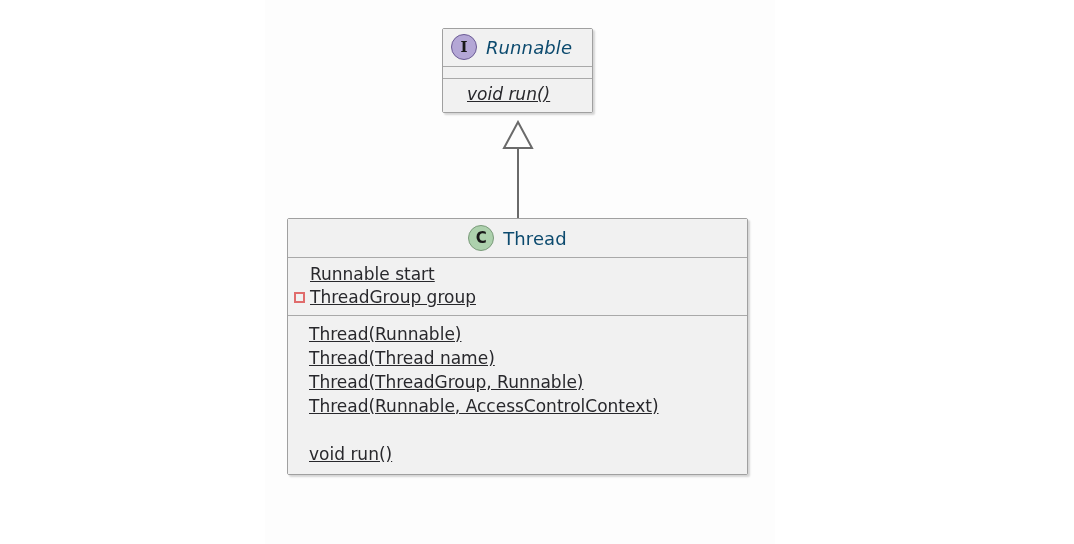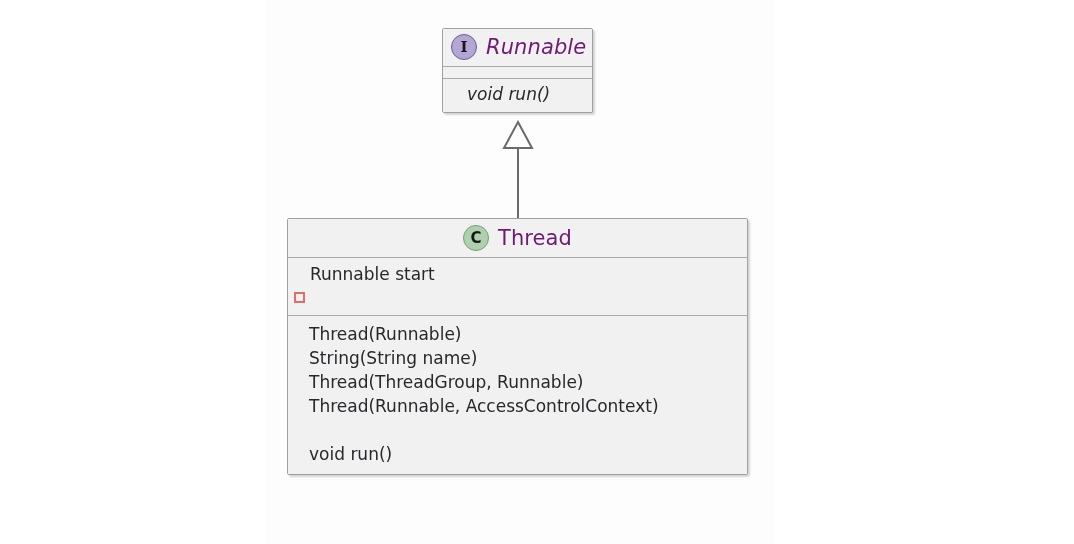--- a/index.html
+++ b/index.html
@@ -46,22 +46,22 @@
 
   
   .box-header {
     display: flex;
     align-items: center;
     justify-content: center;
     gap: 9px;
     padding: 6px 10px;
   }
   .box-title {
-    font-size: 21px;
-    color: #701a75;
+    font-size: 18px;
+    color: #0c4a6e;
     white-space: nowrap;
     letter-spacing: 0.1px;
   }
   .box-title.italic {
     font-style: italic;
   }
 
   
   .stereo-circle {
     width: 26px;
@@ -93,20 +93,21 @@
     padding: 5px 8px 6px 6px;
   }
   .member-row {
     display: flex;
     align-items: center;
     gap: 5px;
     height: 23px;
     font-size: 17px;
     color: #28282c;
     white-space: nowrap;
+    text-decoration: underline;
   }
   .member-row.italic .member-text {
     font-style: italic;
   }
   .member-row.spacer {
     height: 18px;
   }
   .member-text {
     line-height: 1;
   }
@@ -209,34 +210,35 @@
     <div class="compartment fields">
       <div class="member-list">
 
         <div class="member-row">
           <span class="vis vis-none"></span>
           <span class="member-text">Runnable start</span>
         </div>
 
         <div class="member-row">
           <span class="vis vis-private"></span>
+          <span class="member-text">ThreadGroup group</span>
         </div>
 
       </div>
     </div>
 
     <div class="compartment methods">
       <div class="member-list">
 
         <div class="member-row">
           <span class="member-text">Thread(Runnable)</span>
         </div>
 
         <div class="member-row">
-          <span class="member-text">String(String name)</span>
+          <span class="member-text">Thread(Thread name)</span>
         </div>
 
         <div class="member-row">
           <span class="member-text">Thread(ThreadGroup, Runnable)</span>
         </div>
 
         <div class="member-row">
           <span class="member-text">Thread(Runnable, AccessControlContext)</span>
         </div>
 

